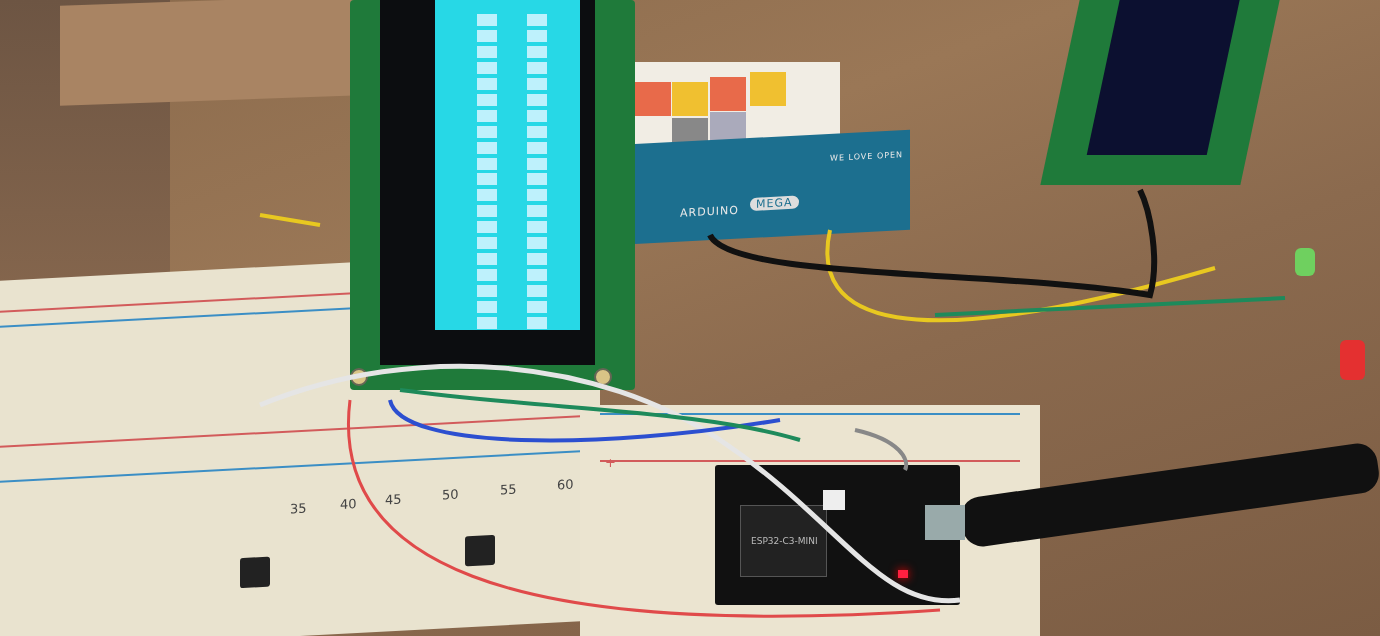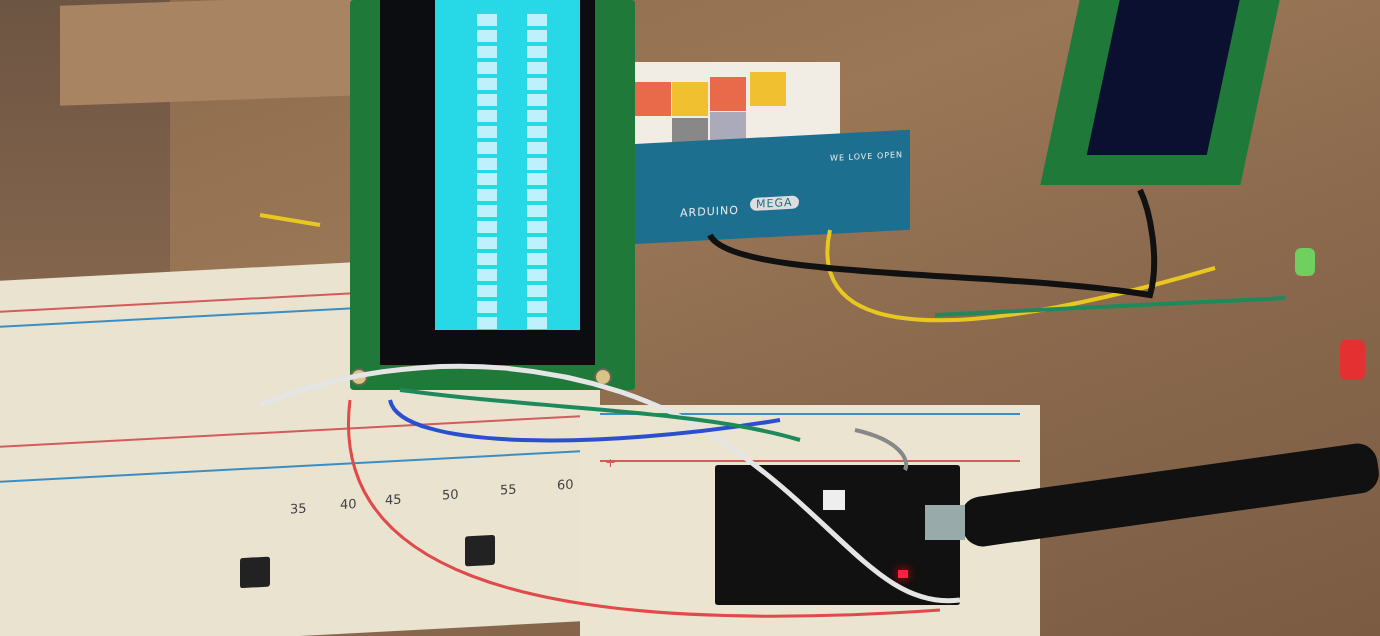--- a/index.html
+++ b/index.html
@@ -128,20 +128,23 @@
           <div class="lcd-cell"></div>
       </div>
     </div>
     <div class="hole" style="left:0;top:368px"></div>
     <div class="hole" style="left:244px;top:368px"></div>
   </div>
 
   <div class="abs cable"></div>
 
   <div class="abs esp32">
+    <div class="esp-module">
+      <span class="esp-label">ESP32-C3-MINI</span>
+    </div>
     <div class="led-rgb"></div>
     <div class="led-red"></div>
     <div class="usb"></div>
   </div>
 
   <svg class="wires" width="1380" height="636">
     <path d="M260 405 C 420 340, 600 360, 720 440 S 880 610, 960 600" stroke="#e5e5e5" stroke-width="5" fill="none"></path>
     <path d="M390 400 C 400 450, 600 450, 780 420" stroke="#2c4fd0" stroke-width="4" fill="none"></path>
     <path d="M400 390 C 550 410, 700 410, 800 440" stroke="#1e8a5b" stroke-width="4" fill="none"></path>
     <path d="M350 400 C 330 560, 500 640, 940 610" stroke="#e04a4a" stroke-width="3" fill="none"></path>

